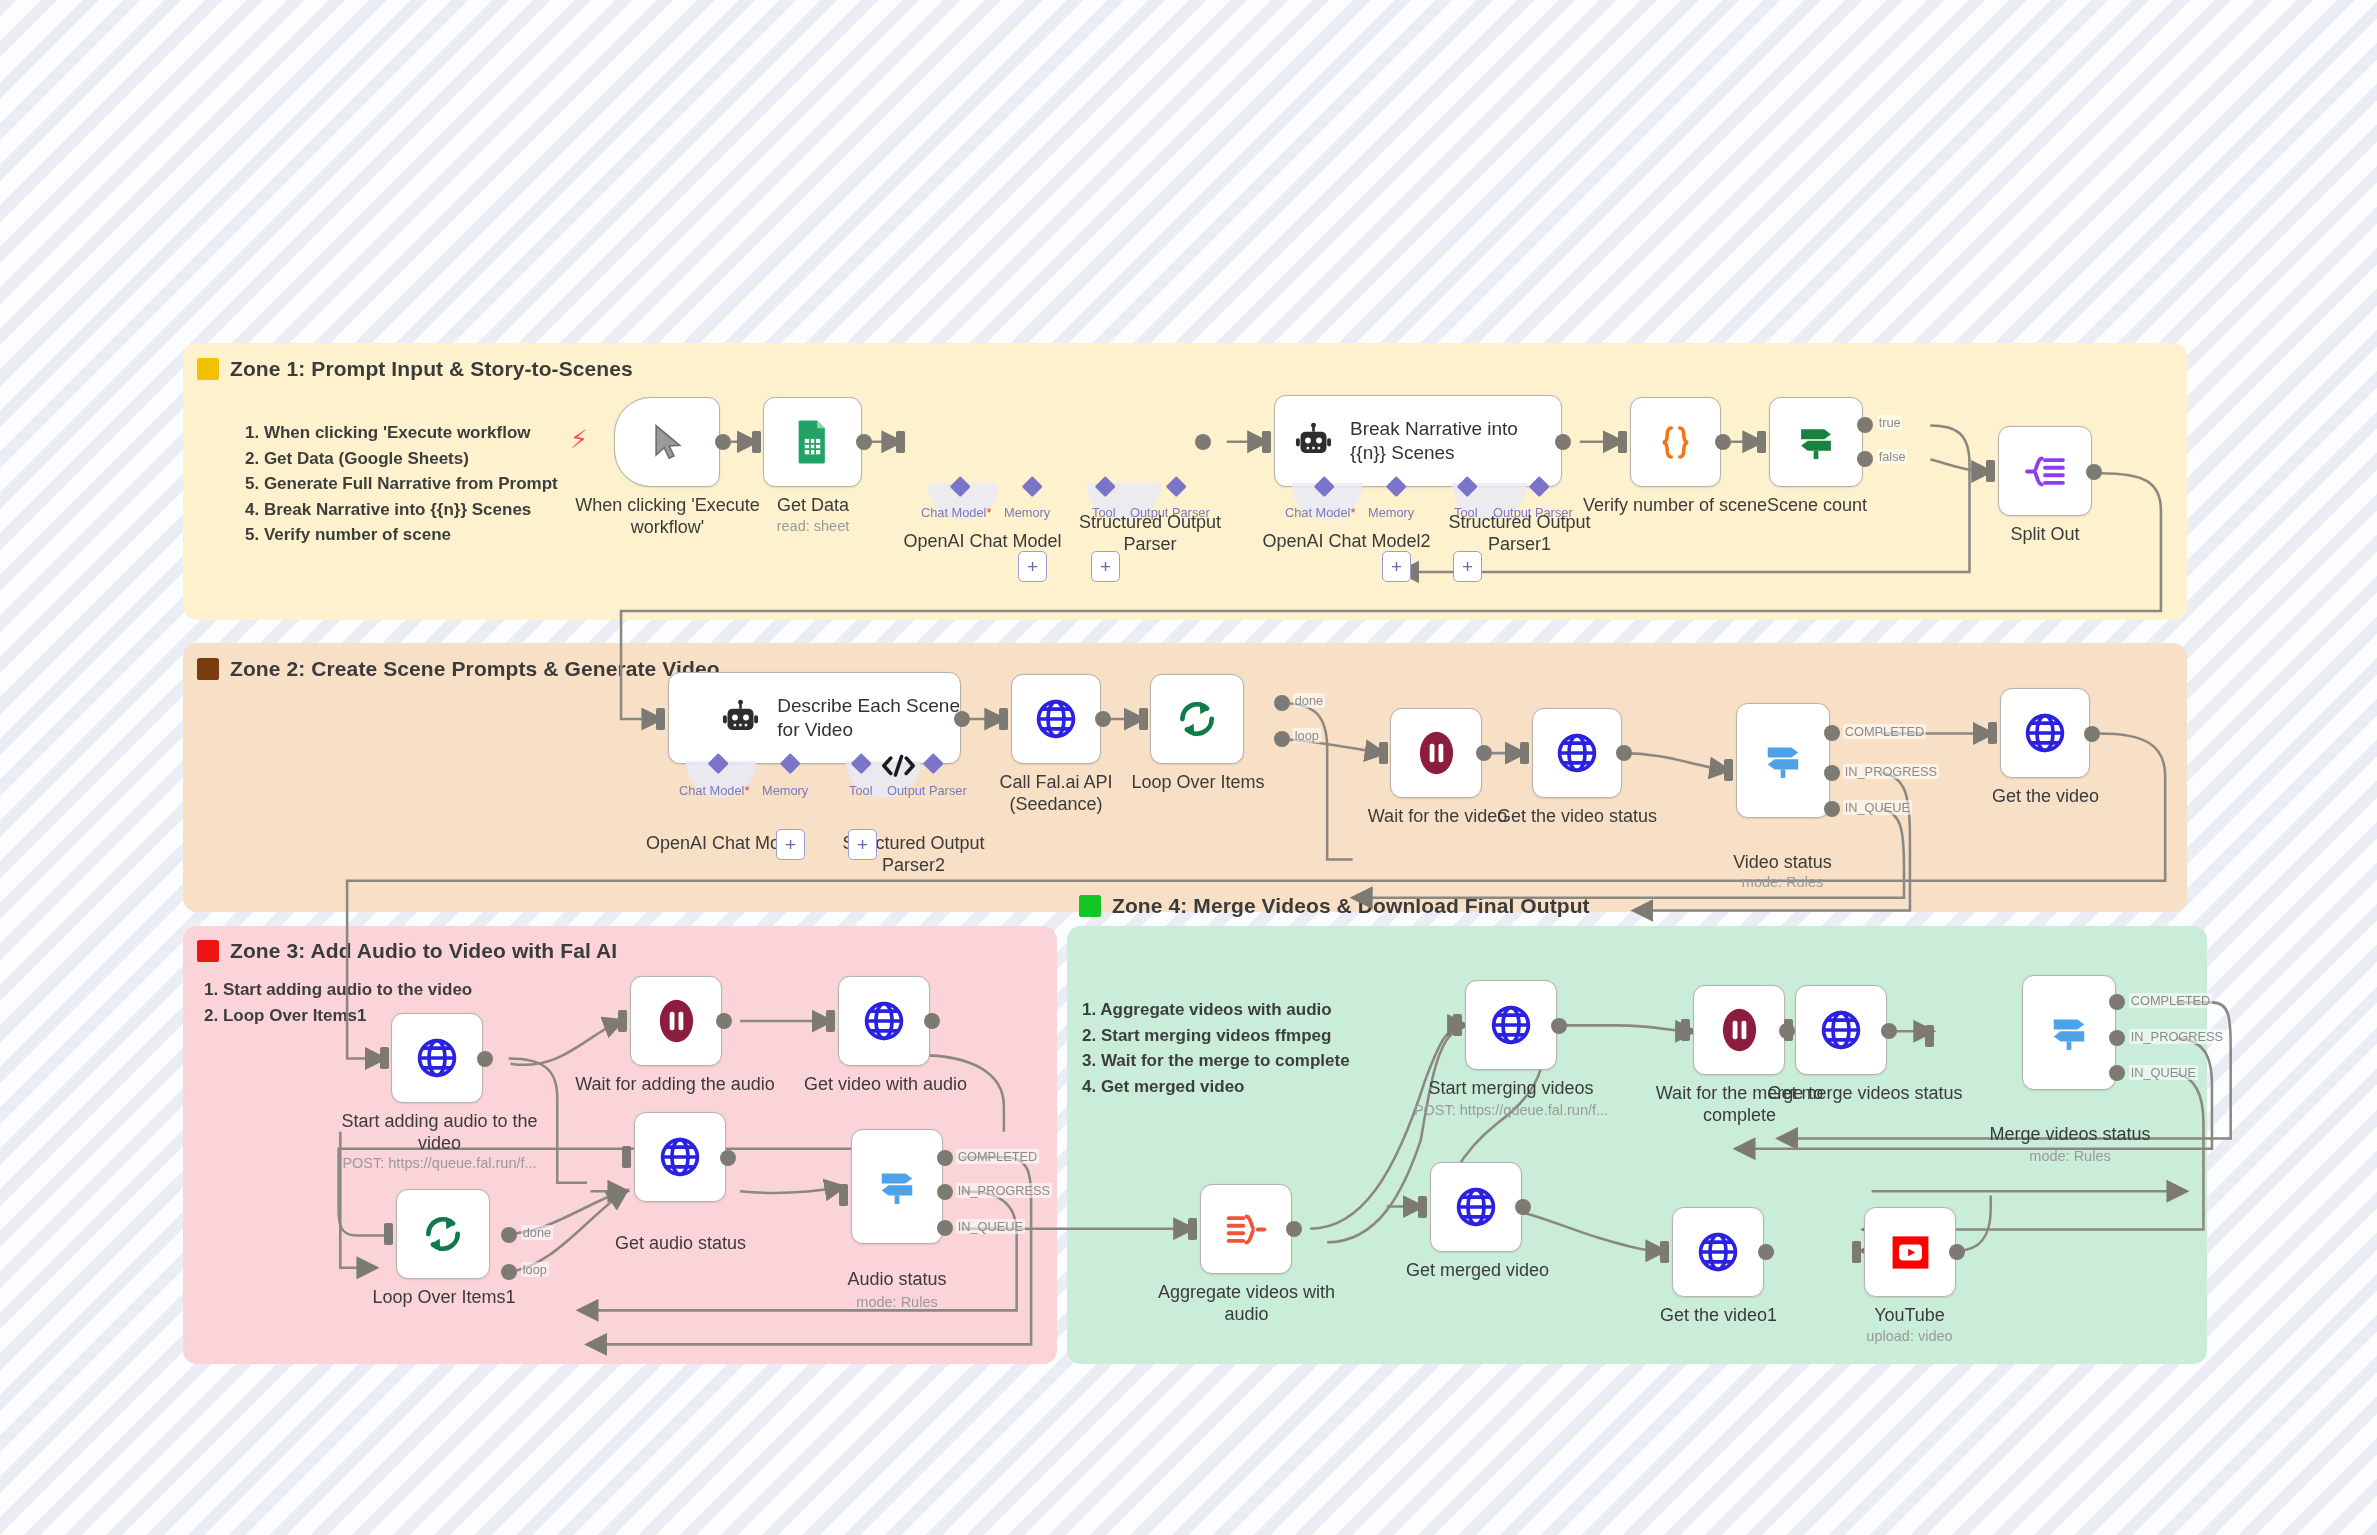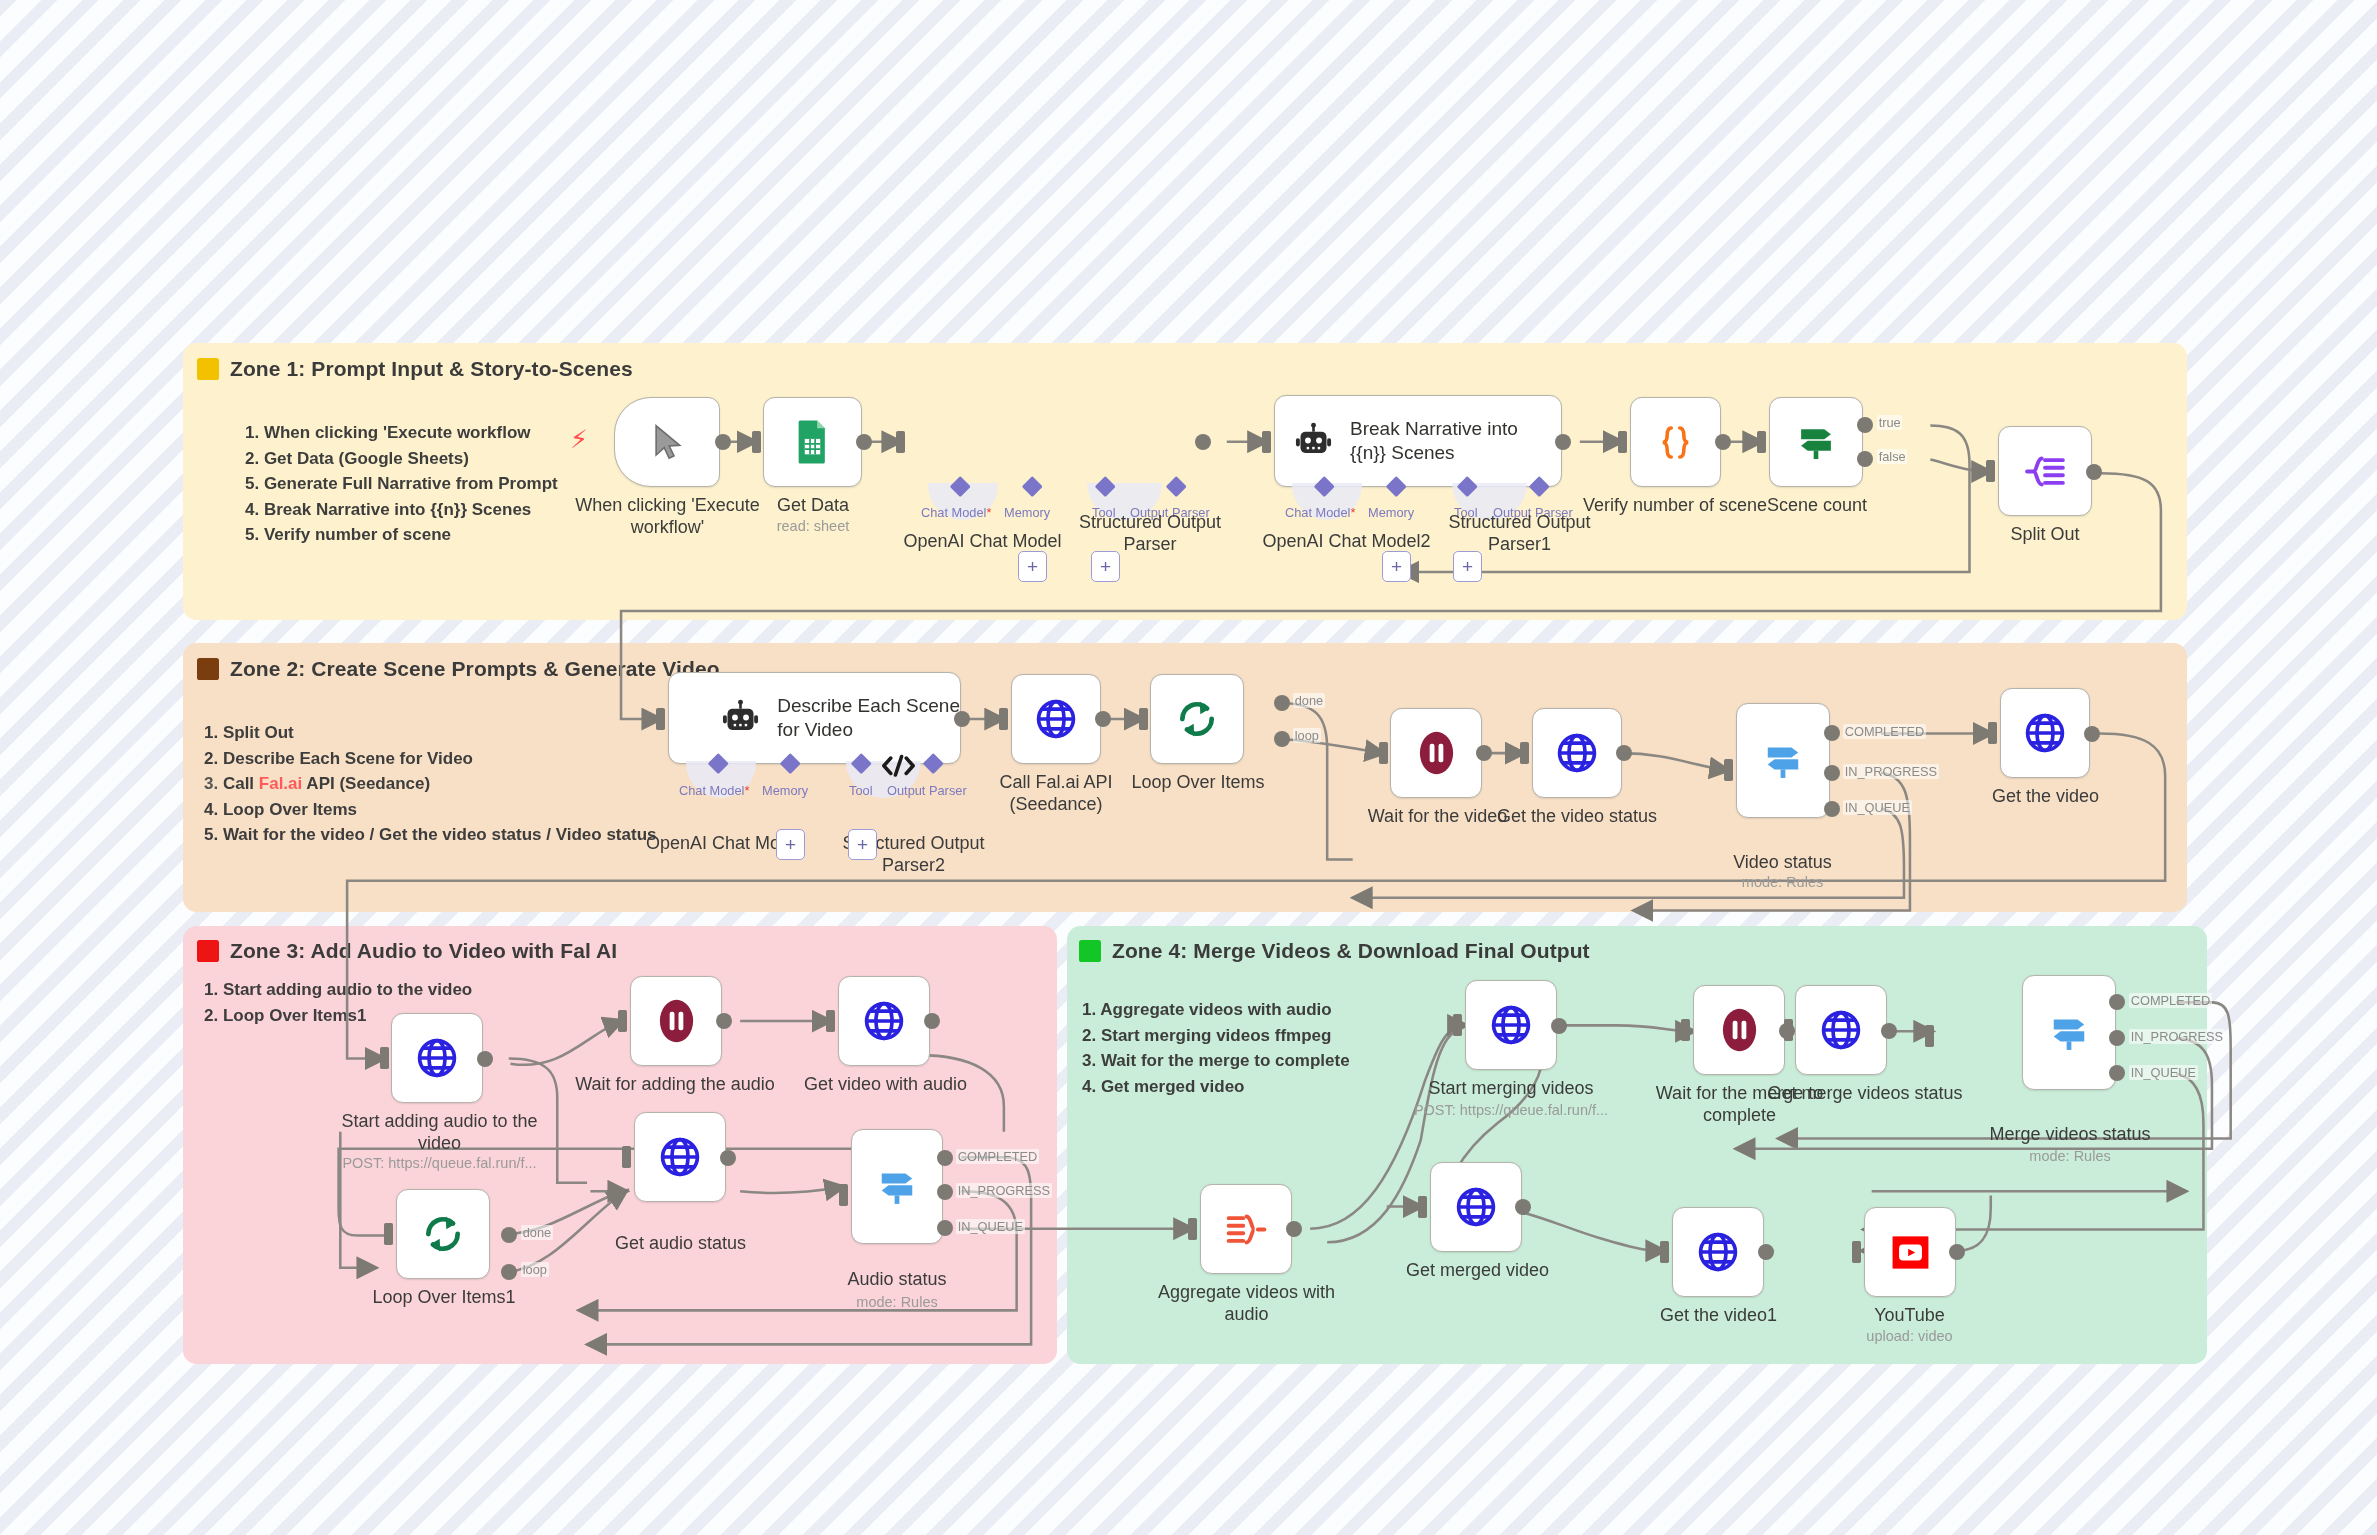--- a/index.html
+++ b/index.html
@@ -76,38 +76,31 @@
     <div>2. Get Data (Google Sheets)</div>
     <div>5. Generate Full Narrative from Prompt</div>
     <div>4. Break Narrative into {{n}} Scenes</div>
     <div>5. Verify number of scene</div>
   </div>
 
   <div class="zone-head" style="left:197px;top:657px;">
     <span class="zone-swatch" style="background:#7a3d10;"></span>
     <span class="zone-title">Zone 2: Create Scene Prompts &amp; Generate Video</span>
   </div>
-  <div class="zone-list" style="left:204px;top:720px;">
-    <div>1. Split Out</div>
-    <div>2. Describe Each Scene for Video</div>
-    <div><span class="num">3.</span> Call <span class="accent-fal">Fal.ai</span> API (Seedance)</div>
-    <div>4. Loop Over Items</div>
-    <div>5. Wait for the video / Get the video status / Video status</div>
-  </div>
 
   <div class="zone-head" style="left:197px;top:939px;">
     <span class="zone-swatch" style="background:#ef1414;"></span>
     <span class="zone-title">Zone 3: Add Audio to Video with Fal AI</span>
   </div>
   <div class="zone-list" style="left:204px;top:977px;">
     <div>1. Start adding audio to the video</div>
     <div>2. Loop Over Items1</div>
   </div>
 
-  <div class="zone-head" style="left:1079px;top:939px;">
+  <div class="zone-head" style="left:1079px;top:894px;">
     <span class="zone-swatch" style="background:#12c626;"></span>
     <span class="zone-title">Zone 4: Merge Videos &amp; Download Final Output</span>
   </div>
   <div class="zone-list" style="left:1082px;top:997px;">
     <div>1. Aggregate videos with audio</div>
     <div>2. Start merging videos ffmpeg</div>
     <div>3. Wait for the merge to complete</div>
     <div>4. Get merged video</div>
   </div>
 

